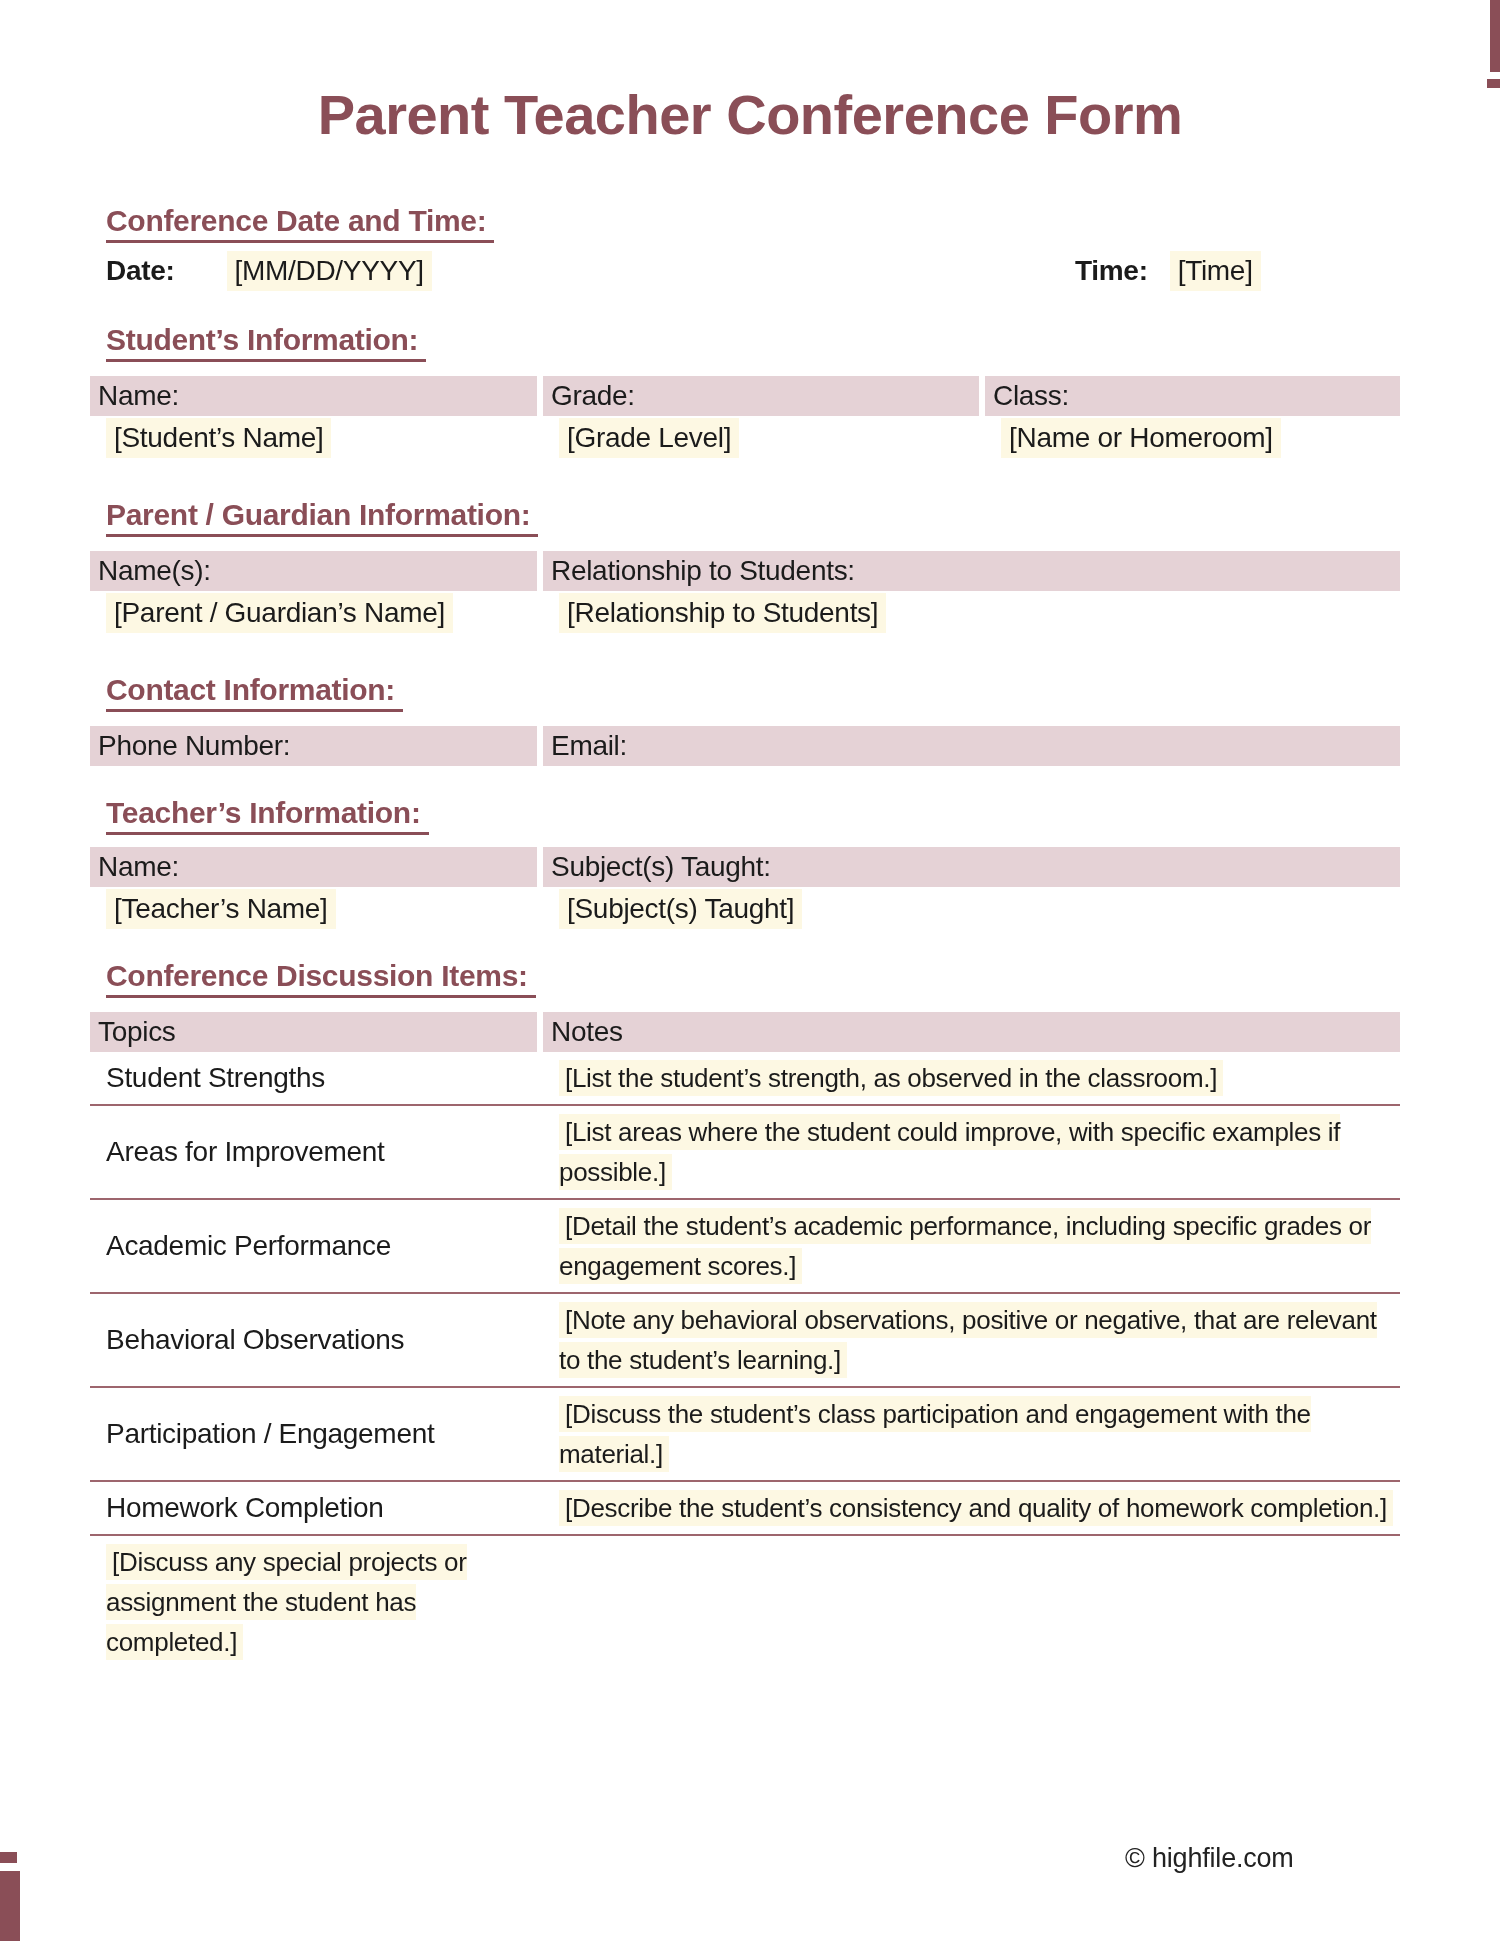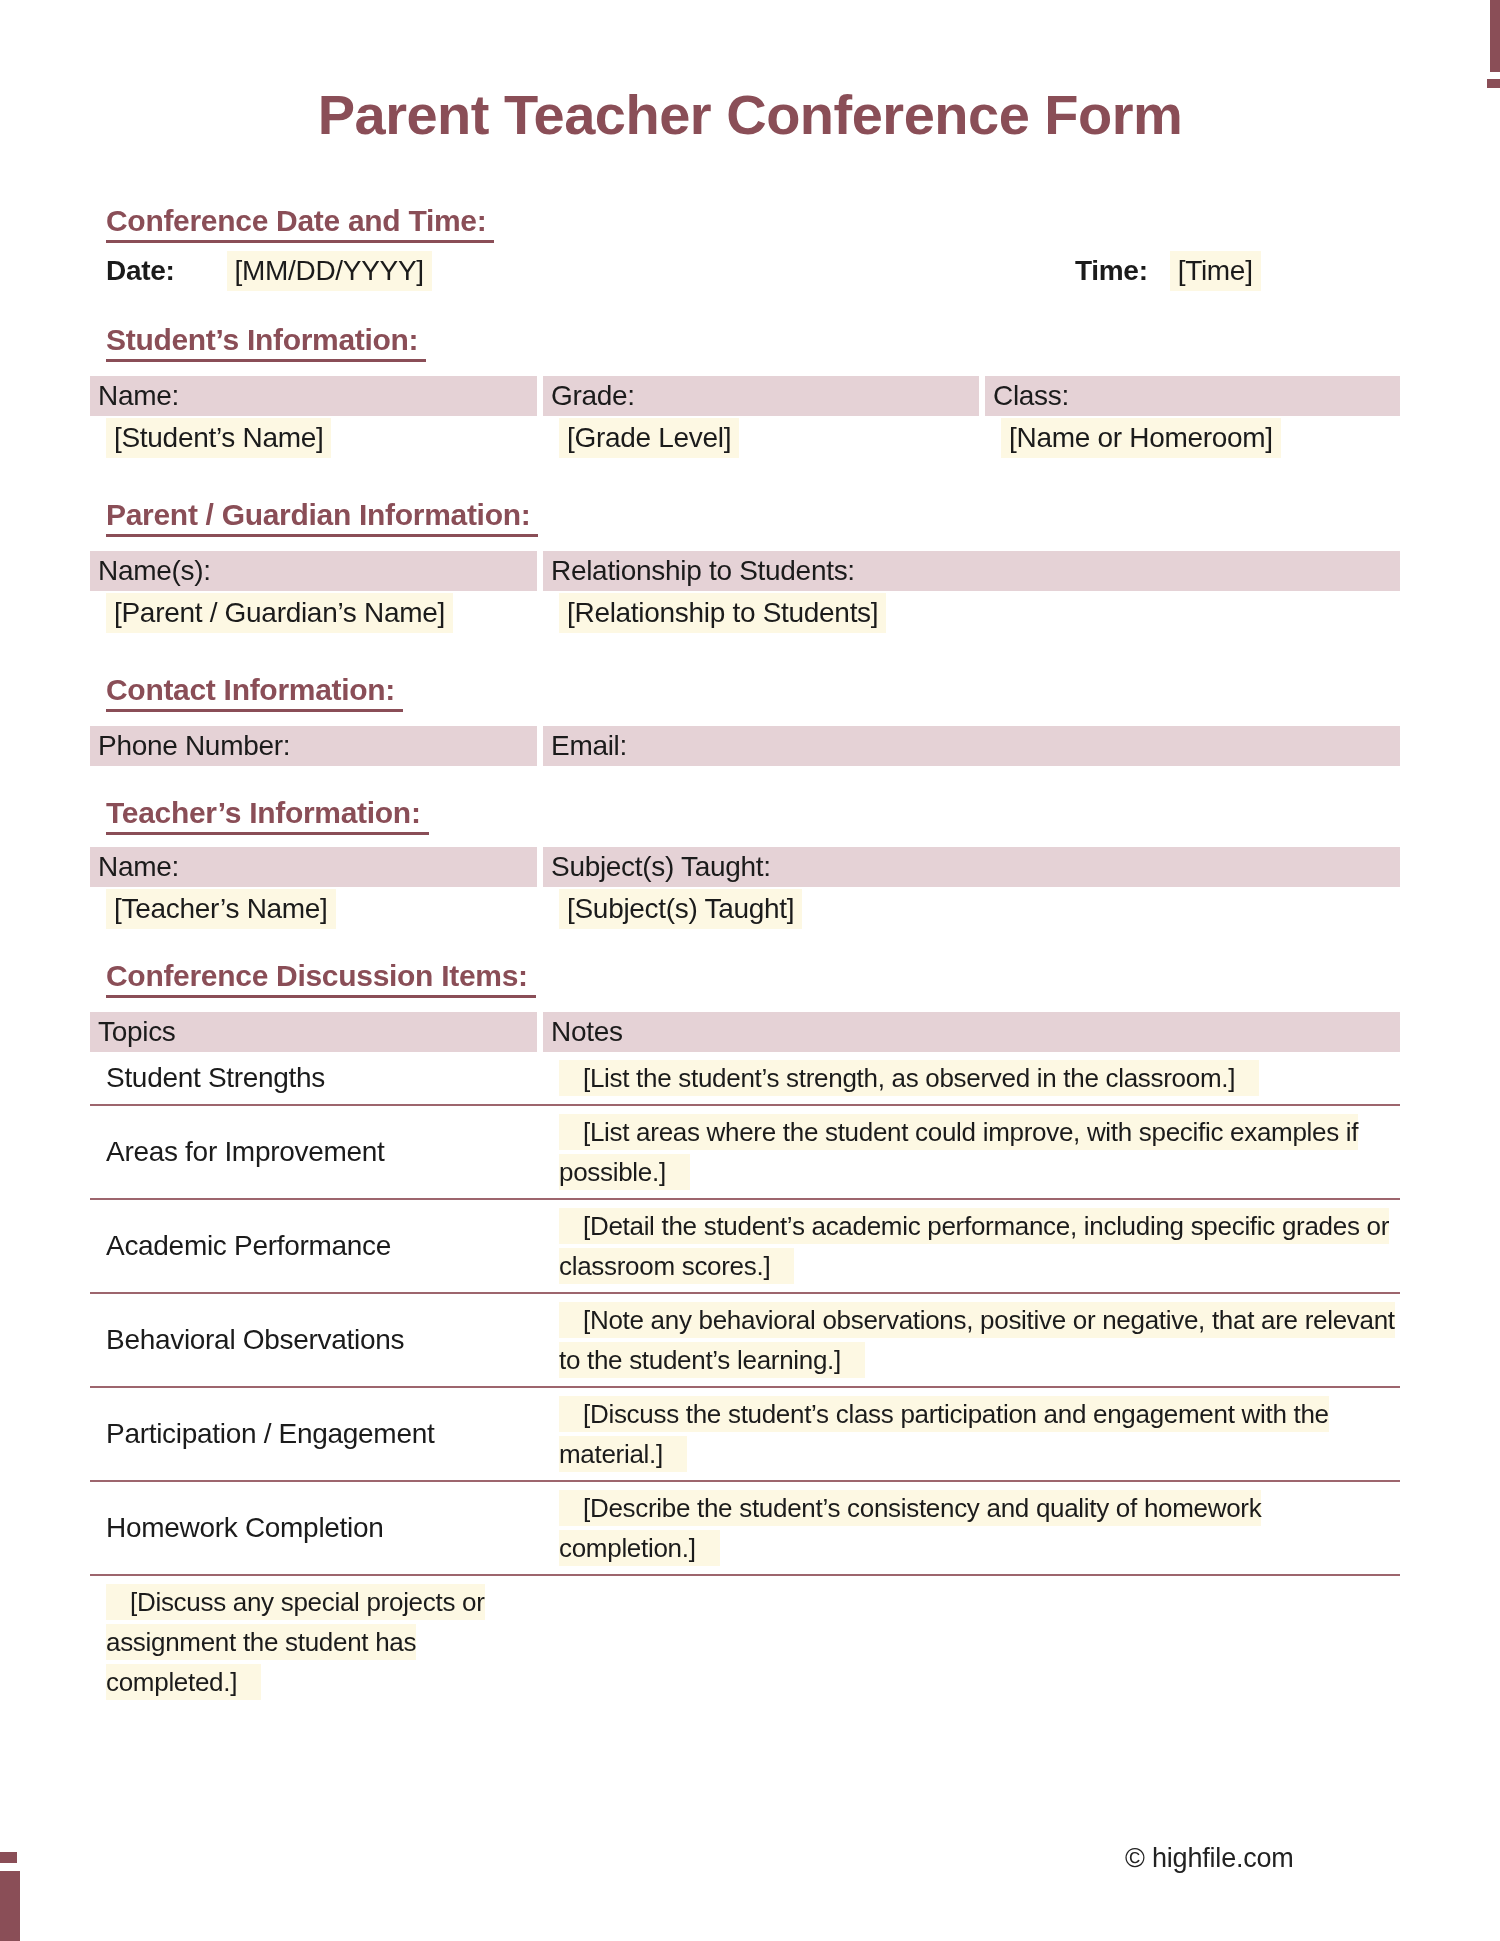--- a/index.html
+++ b/index.html
@@ -108,21 +108,21 @@
     padding-left:16px;
     font-size:28px;
     letter-spacing:-0.3px;
   }
   .note{
     padding-left:16px;padding-right:4px;
     font-size:26px;
     line-height:40px;
     letter-spacing:-0.2px;
   }
-  .note .hl{padding:3px 24px;}
+  .note .hl{padding:3px 6px;}
 
   .footer{
     position:absolute;
     left:1125px;top:1843px;
     font-size:27px;
     color:#222222;
     letter-spacing:-0.2px;
   }
 </style>
 </head>
@@ -219,21 +219,21 @@
       <div class="drow">
         <div class="topic">Student Strengths</div>
         <div class="note"><span class="hl">[List the student’s strength, as observed in the classroom.]</span></div>
       </div>
       <div class="drow">
         <div class="topic">Areas for Improvement</div>
         <div class="note"><span class="hl">[List areas where the student could improve, with specific examples if possible.]</span></div>
       </div>
       <div class="drow">
         <div class="topic">Academic Performance</div>
-        <div class="note"><span class="hl">[Detail the student’s academic performance, including specific grades or classroom scores.]</span></div>
+        <div class="note"><span class="hl">[Detail the student’s academic performance, including specific grades or engagement scores.]</span></div>
       </div>
       <div class="drow">
         <div class="topic">Behavioral Observations</div>
         <div class="note"><span class="hl">[Note any behavioral observations, positive or negative, that are relevant to the student’s learning.]</span></div>
       </div>
       <div class="drow">
         <div class="topic">Participation / Engagement</div>
         <div class="note"><span class="hl">[Discuss the student’s class participation and engagement with the material.]</span></div>
       </div>
       <div class="drow">

